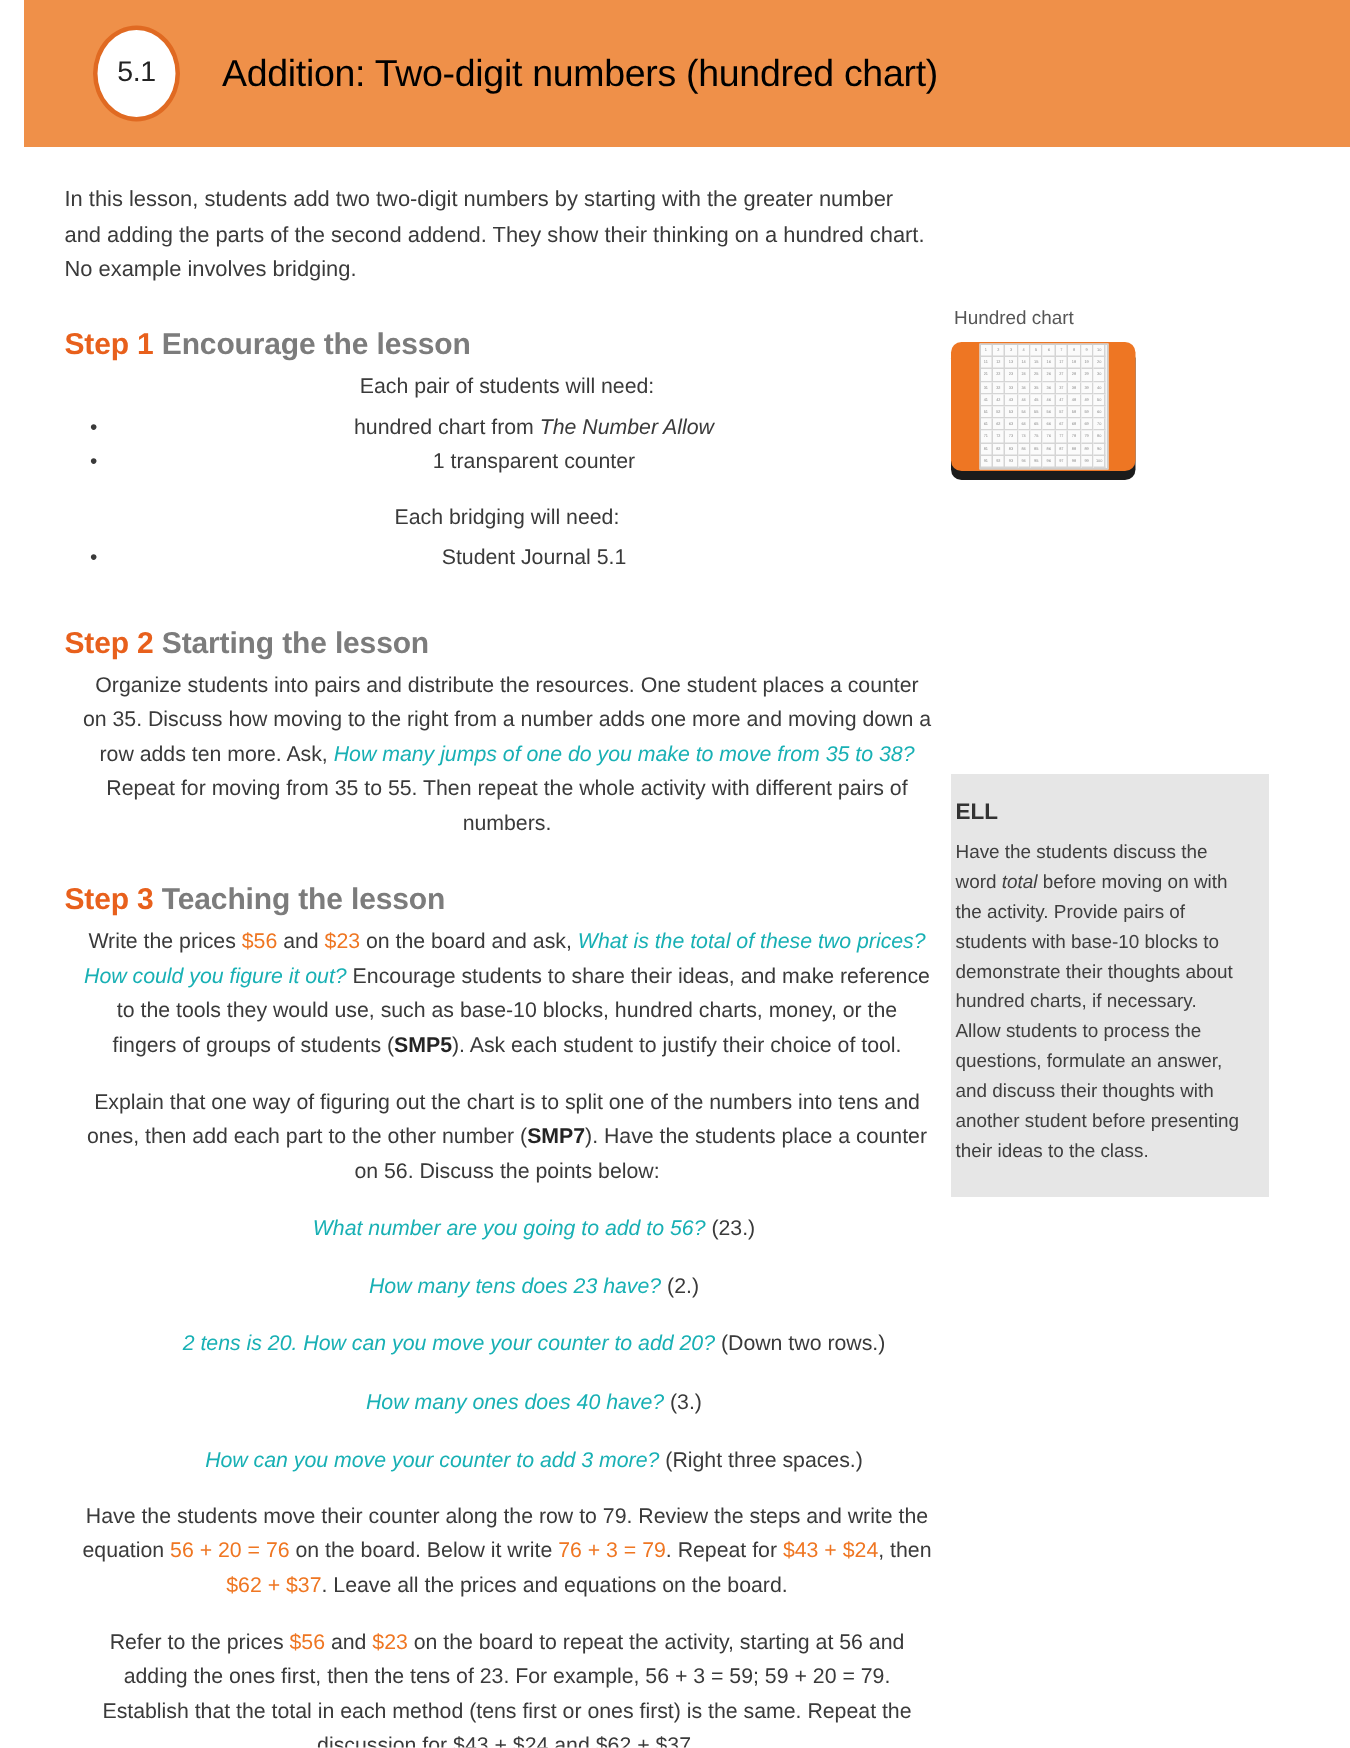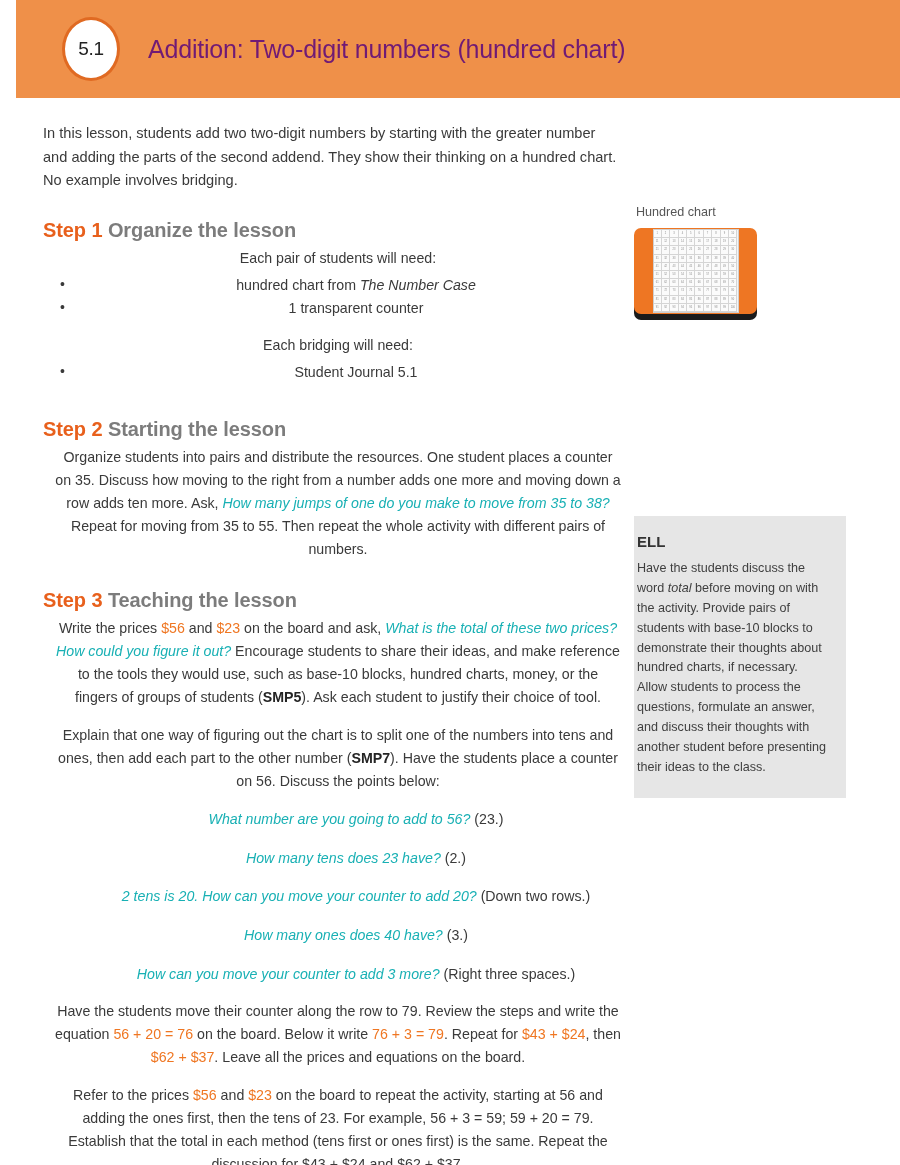--- a/index.html
+++ b/index.html
@@ -35,21 +35,21 @@
     align-items: center;
     justify-content: center;
     font-size: 19px;
     color: #232323;
     letter-spacing: -0.3px;
     flex: none;
   }
   .lesson-title {
     margin-left: 28px;
     font-size: 25px;
-    color: #701a75;
+    color: #000000;
     letter-spacing: -0.2px;
   }
 
   
   .page {
     position: absolute;
     left: 0; top: 98px;
     width: 900px;
     height: 1067px;
   }
@@ -208,26 +208,26 @@
 
 <div class="page">
 
   <div class="col-main">
 
     <p class="intro">In this lesson, students add two two-digit numbers by starting with the greater number and adding the parts of the second addend. They show their thinking on a hundred chart. No example involves bridging.</p>
 
     <div>
       <h2 class="step-head">
         <span class="step-n">Step 1</span>
-        <span class="step-t">Organize the lesson</span>
+        <span class="step-t">Encourage the lesson</span>
       </h2>
       <div class="step-body">
         <p class="body tight">Each pair of students will need:</p>
         <ul class="mat-list">
-          <li><span>hundred chart from </span><span class="em">The Number Case</span></li>
+          <li><span>hundred chart from </span><span class="em">The Number Allow</span></li>
           <li><span>1 transparent counter</span></li>
         </ul>
         <p class="body tight">Each bridging will need:</p>
         <ul class="mat-list">
           <li><span>Student Journal 5.1</span></li>
         </ul>
       </div>
     </div>
 
     <div class="gap-md"></div>

